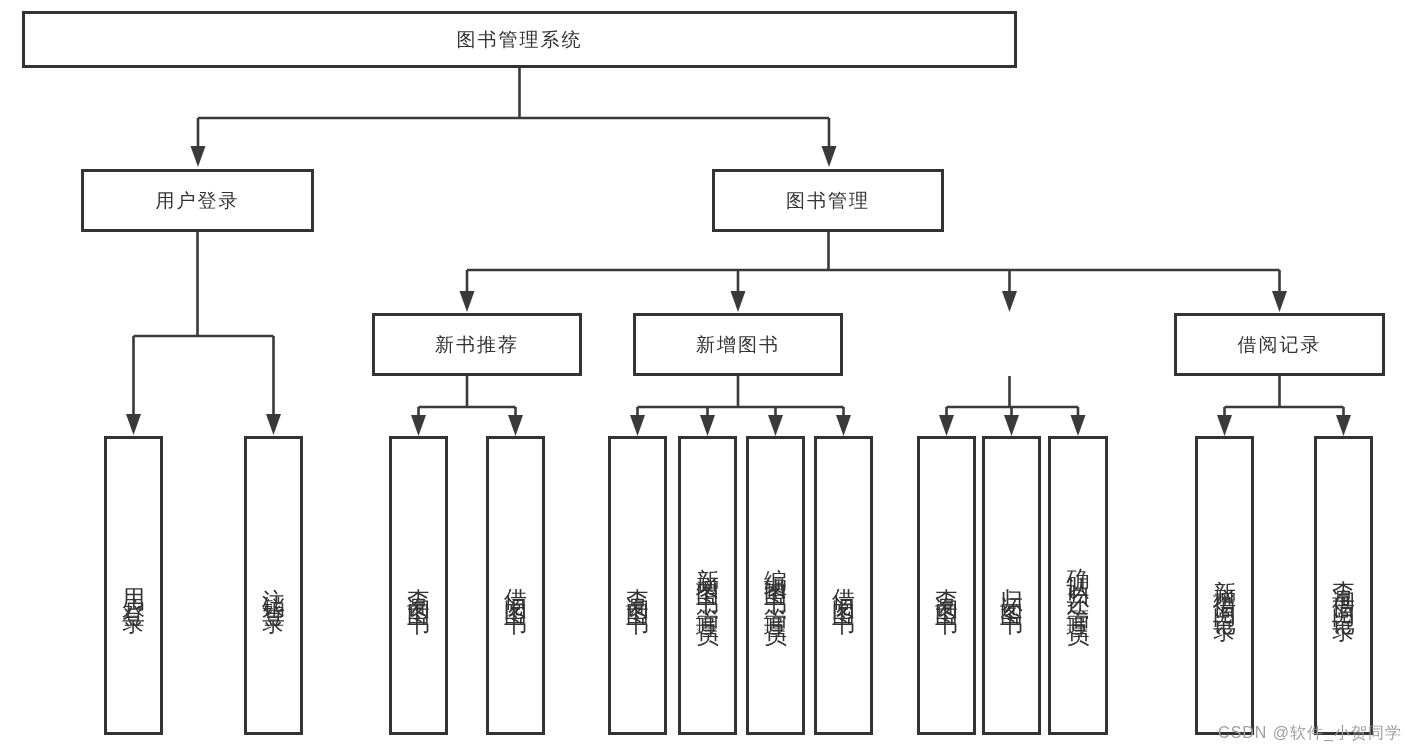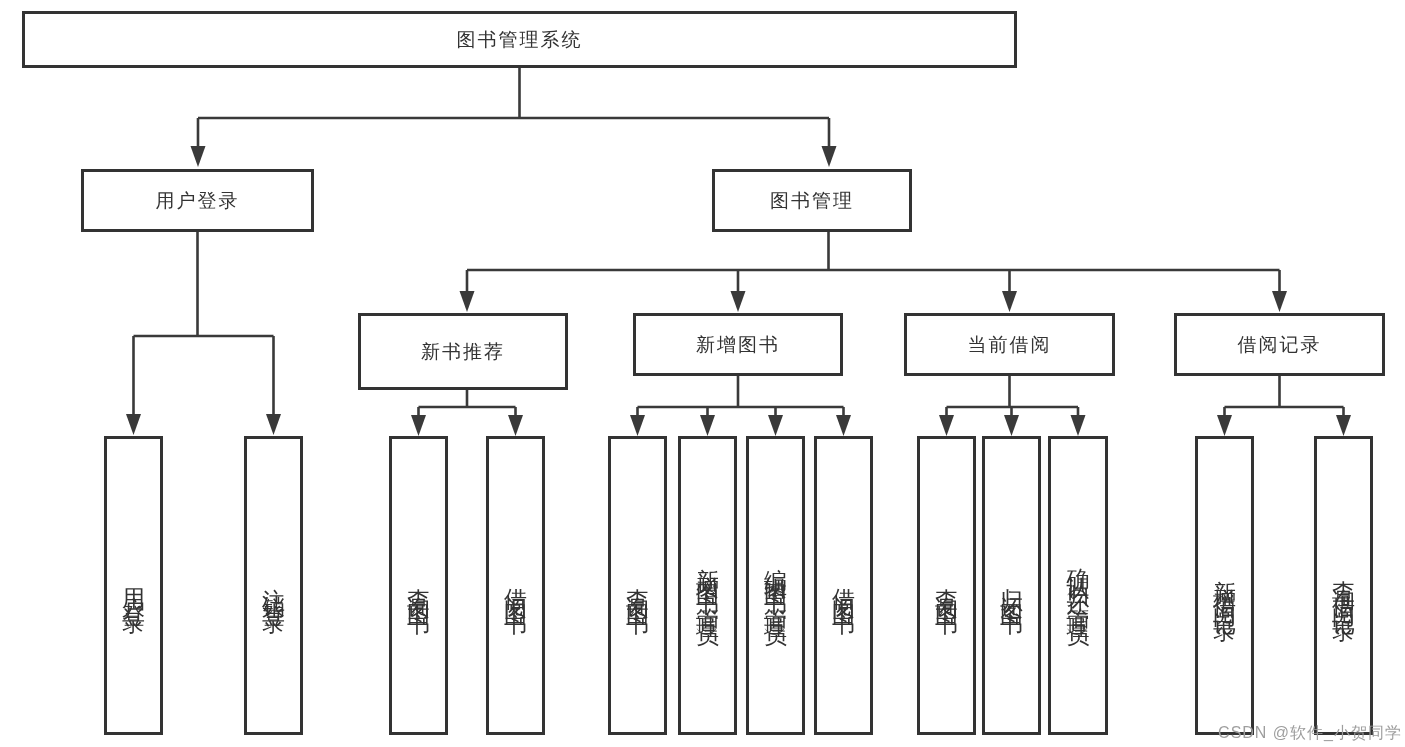--- a/index.html
+++ b/index.html
@@ -31,22 +31,22 @@
     writing-mode: vertical-rl;
     text-orientation: mixed;
     font-size: 23px;
     letter-spacing: 8px;
     line-height: 1;
     white-space: nowrap;
   }
   
   .n-root            { left: 22px;   top: 11px;  width: 995px; height: 57px; }
   .n-user-login      { left: 81px;   top: 169px; width: 233px; height: 63px; }
-  .n-book-mgmt       { left: 712px;  top: 169px; width: 200px; height: 63px; }
-  .n-new-book-rec    { left: 358px;  top: 313px; width: 210px; height: 77px; }
+  .n-book-mgmt       { left: 712px;  top: 169px; width: 232px; height: 63px; }
+  .n-new-book-rec    { left: 372px;  top: 313px; width: 210px; height: 63px; }
   .n-book-borrow     { left: 633px;  top: 313px; width: 210px; height: 63px; }
   .n-current-borrow  { left: 904px;  top: 313px; width: 211px; height: 63px; }
   .n-borrow-records  { left: 1174px; top: 313px; width: 211px; height: 63px; }
   
   .leaf { top: 436px; width: 59px; height: 299px; }
   .l-user-login          { left: 104px; }
   .l-logout              { left: 244px; }
   .l-query-books-a       { left: 389px; }
   .l-borrow-books-a      { left: 486px; }
   .l-query-books-b       { left: 608px; }
@@ -115,23 +115,20 @@
   <div class="node h-node n-book-mgmt">
     <span>图书管理</span>
   </div>
 
   <div class="node h-node n-new-book-rec">
     <span>新书推荐</span>
   </div>
   <div class="node h-node n-book-borrow">
     <span>新增图书</span>
   </div>
-  <div class="node h-node n-current-borrow">
-    <span>当前借阅</span>
-  </div>
   <div class="node h-node n-borrow-records">
     <span>借阅记录</span>
   </div>
 
   <div class="node v-node leaf l-user-login">
     <span>用户登录</span>
   </div>
   <div class="node v-node leaf l-logout">
     <span>注销登录</span>
   </div>

